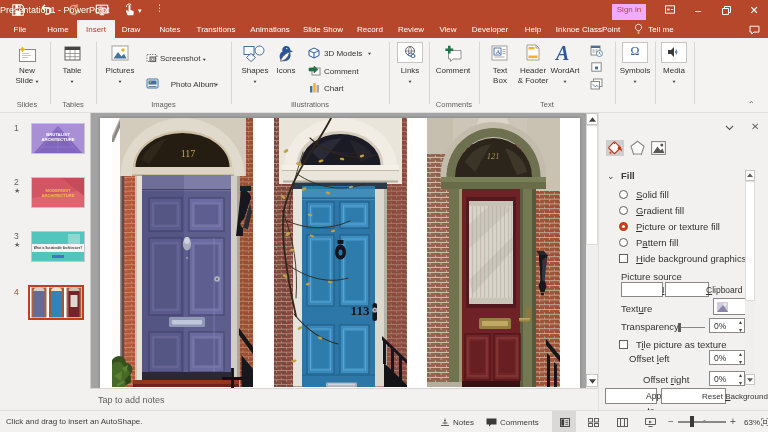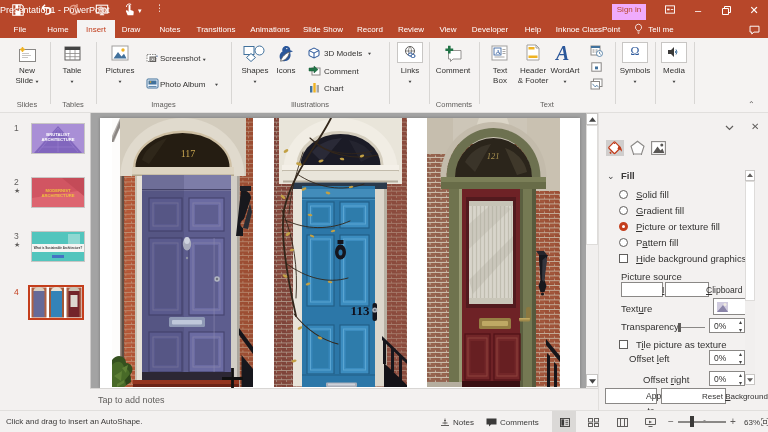--- a/index.html
+++ b/index.html
@@ -161,21 +161,21 @@
         <path d="M10 4 l1.5-.5 v1.5z" fill="#2b579a"></path>
       </svg>
     <div class="rbtn-txt" style="left:160px;top:16px;width:60px;text-align:left">Screenshot <span class="chev">▾</span></div>
 
     <svg class="abs" style="left:146px;top:40px;width:13px;height:11px" viewBox="0 0 13 11">
         <rect x="1" y="1" width="11" height="9" rx="1" fill="#eef4fb" stroke="#41719c"></rect>
         <rect x="2.5" y="2.5" width="8" height="4" fill="#41719c"></rect>
         <circle cx="4.5" cy="4" r=".8" fill="#f0b323"></circle>
         <path d="M2.5 8.5 h8" stroke="#41719c" stroke-width="0.8"></path>
       </svg>
-    <div class="rbtn-txt" style="left:160px;top:42px;width:56px;text-align:left">Photo Album</div>
+    <div class="rbtn-txt" style="left:160px;top:42px;width:56px;text-align:right">Photo Album</div>
     <span class="chev abs" style="left:215px;top:43px">▾</span>
 
     <svg class="abs" style="left:243px;top:7px;width:24px;height:17px" viewBox="0 0 24 17">
         <rect x="1" y="1.5" width="10" height="8" fill="#fff" stroke="#41719c"></rect>
         <circle cx="16.5" cy="5.5" r="4.5" fill="#fff" stroke="#41719c"></circle>
         <path d="M8 8.5 l4.5 4 -4.5 4 -4.5-4z" fill="#fff" stroke="#41719c"></path>
       </svg>
     <div class="rbtn-txt" style="left:232px;top:28px;width:46px">Shapes<br><span class="chev">▾</span></div>
 
     <svg class="abs" style="left:277px;top:6px;width:19px;height:18px" viewBox="0 0 19 18">

